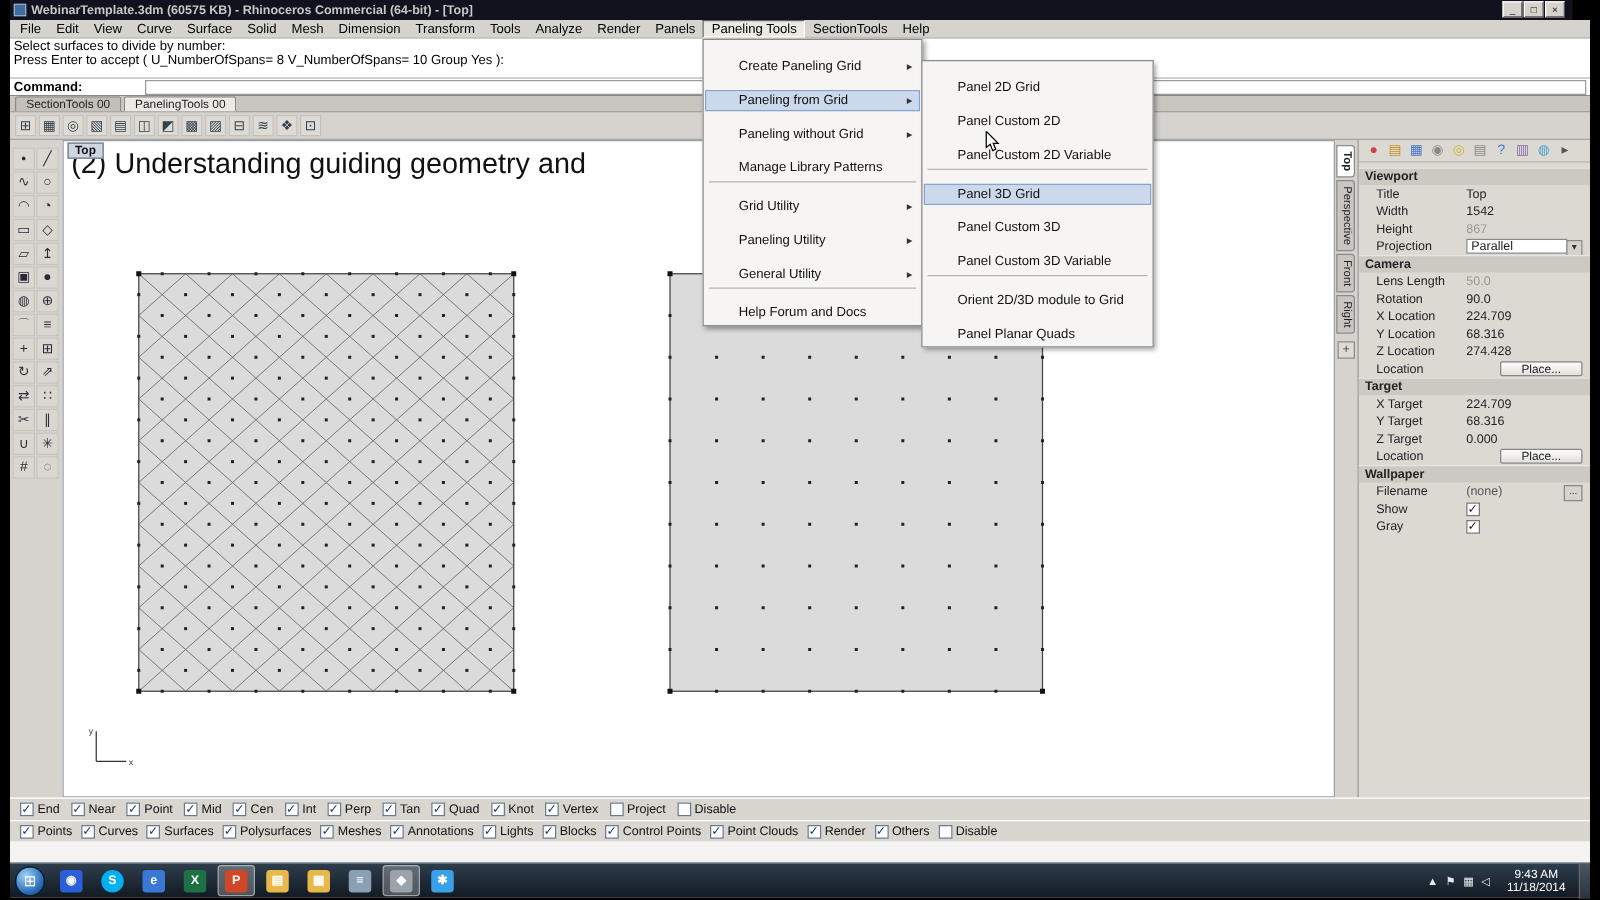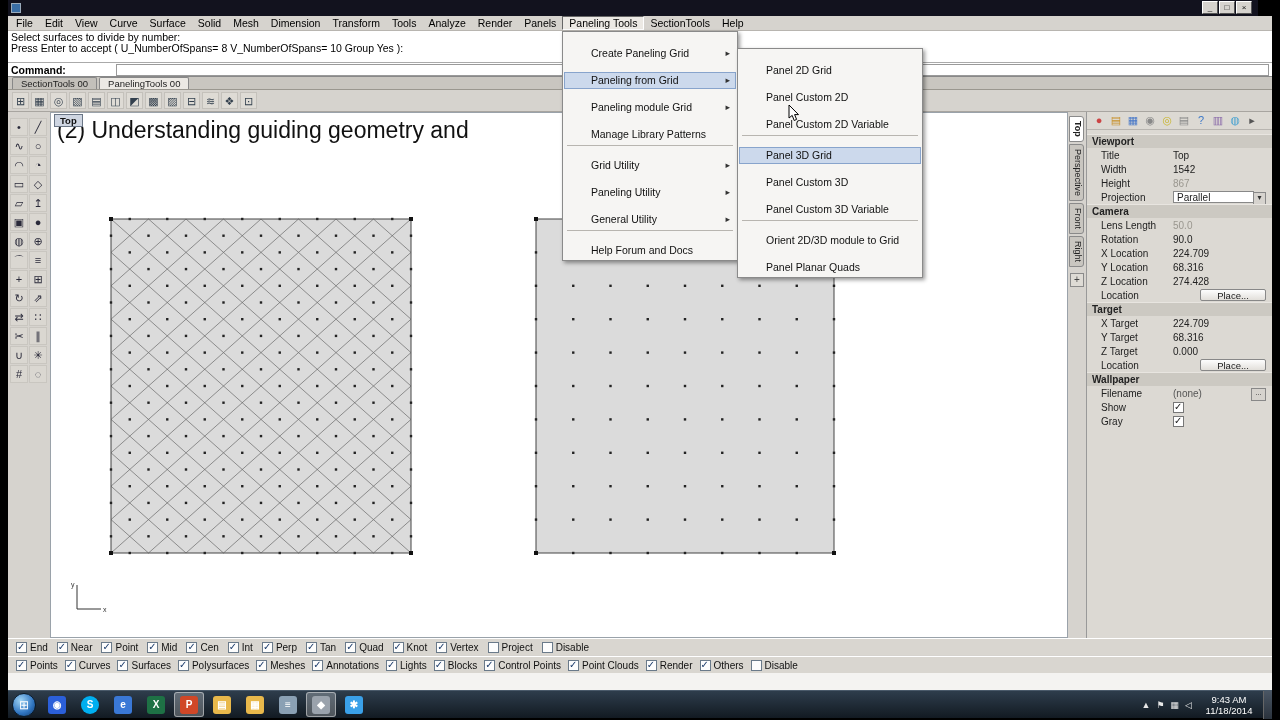--- a/index.html
+++ b/index.html
@@ -102,20 +102,21 @@
   .show-desktop { position:absolute; right:0; top:0; width:9px; height:28px; background:linear-gradient(#4a5664,#2a323c); border-left:1px solid #666; }
 </style>
 </head>
 <body>
 
 <div class="screen">
   <div class="app">
 
     <div class="titlebar">
       <span class="app-icon"></span>
+      <span class="title-text">WebinarTemplate.3dm (60575 KB) - Rhinoceros Commercial (64-bit) - [Top]</span>
       <span class="win-buttons">
         <span class="win-btn">_</span>
         <span class="win-btn">□</span>
         <span class="win-btn">×</span>
       </span>
     </div>
 
     <div class="menubar">
       <div class="menubar-item"><span>File</span></div>
         <div class="menubar-item"><span>Edit</span></div>
@@ -787,21 +788,21 @@
               <span class="prop-value"></span>
             </div>
 
         </div>
       </div>
     </div>
 
     <div class="menu" id="paneling-menu" style="left: 554px;">
       <div class="menu-item has-submenu"><span>Create Paneling Grid</span></div>
         <div class="menu-item highlighted has-submenu"><span>Paneling from Grid</span></div>
-        <div class="menu-item has-submenu"><span>Paneling module Grid</span></div>
+        <div class="menu-item has-submenu"><span>Paneling without Grid</span></div>
         <div class="menu-item"><span>Manage Library Patterns</span></div>
         <div class="menu-separator"></div>
         <div class="menu-item has-submenu"><span>Grid Utility</span></div>
         <div class="menu-item has-submenu"><span>Paneling Utility</span></div>
         <div class="menu-item has-submenu"><span>General Utility</span></div>
         <div class="menu-separator"></div>
         <div class="menu-item"><span>Help Forum and Docs</span></div>
 
       <div class="menu" id="pt-submenu">
         <div class="menu-item"><span>Panel 2D Grid</span></div>

